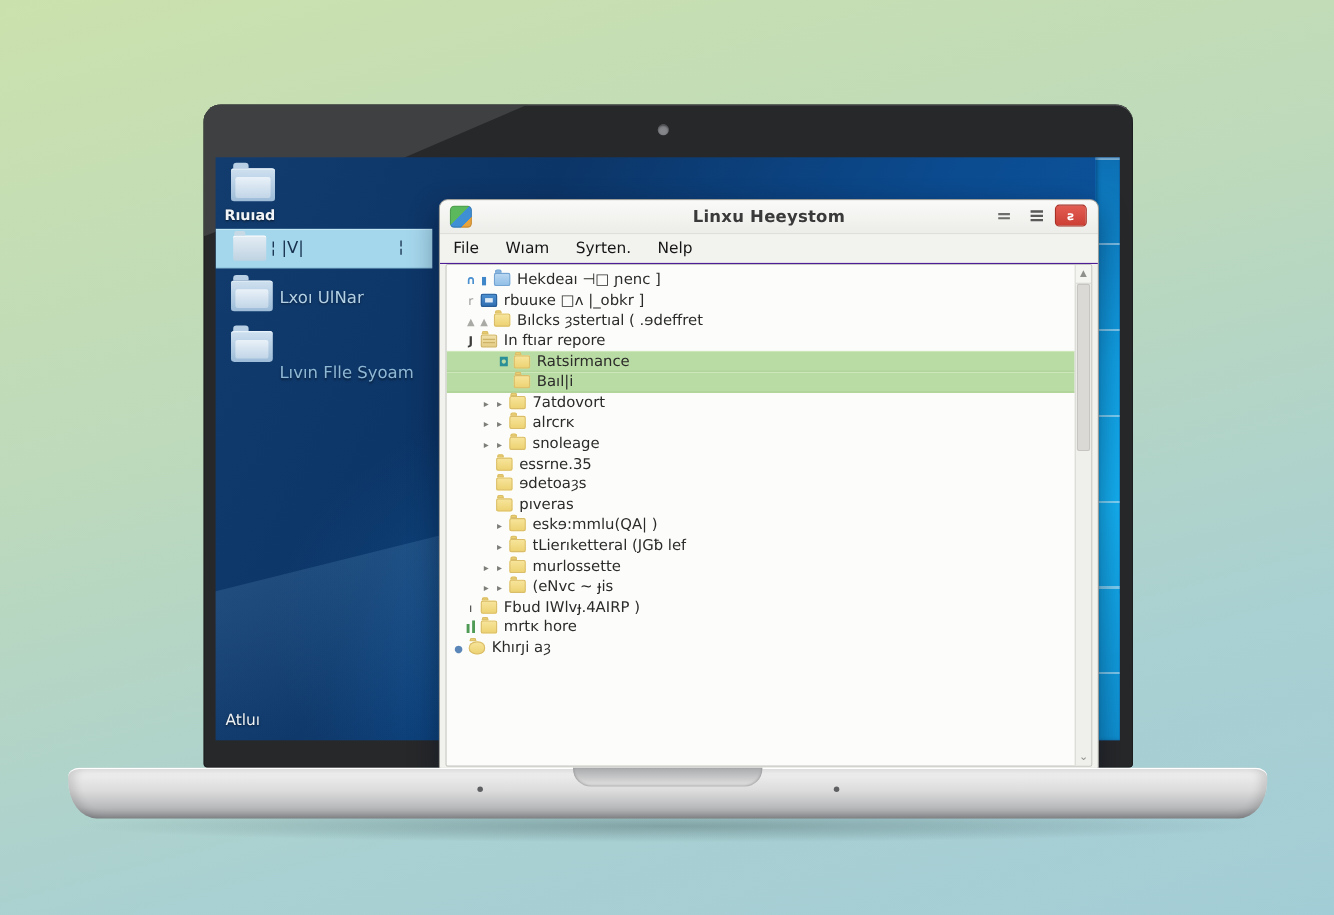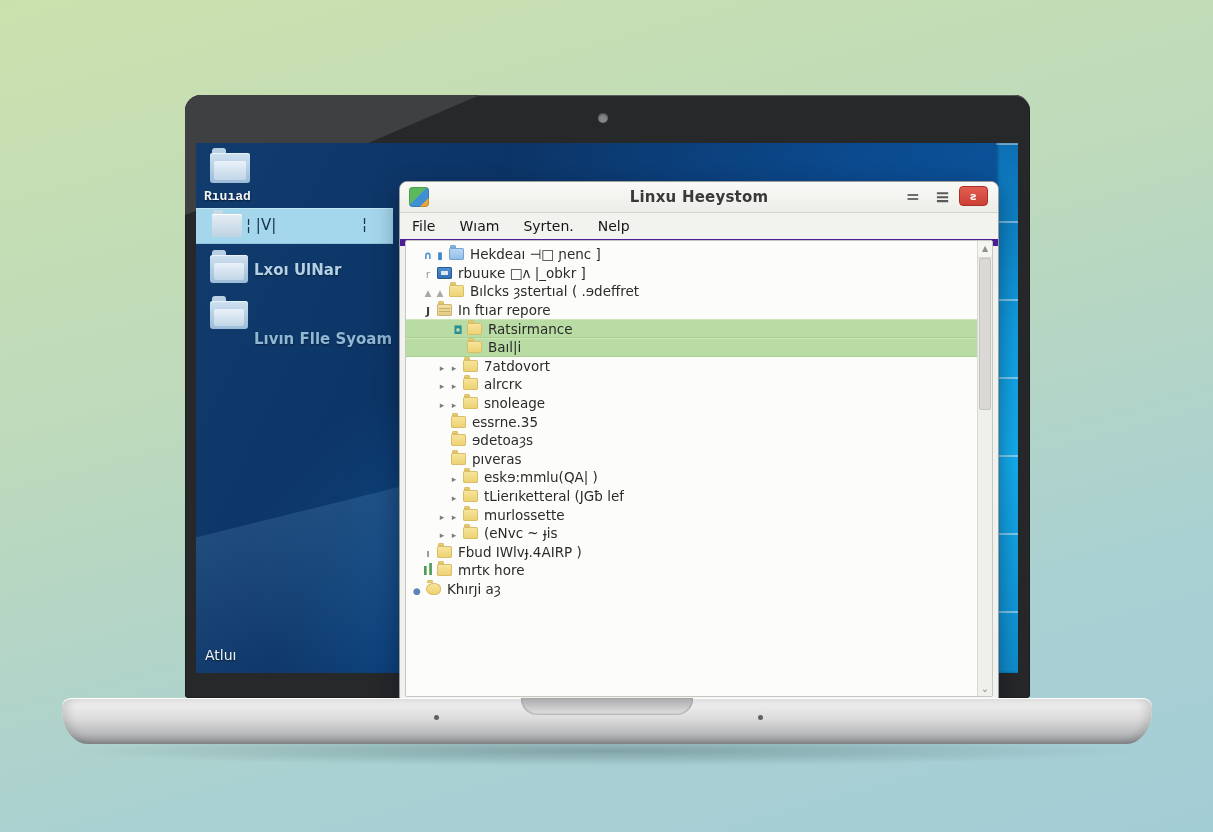--- a/index.html
+++ b/index.html
@@ -42,21 +42,21 @@
     box-shadow:inset 2px 0 3px rgba(0,40,80,.4);}
   
   .dfolder{position:absolute;width:40px;height:30px;border-radius:3px;
     background:linear-gradient(#cfe1f0,#9dbcd8);box-shadow:inset 0 1px 0 #e8f2fa;}
   .dfolder::before{content:"";position:absolute;top:-5px;left:2px;width:14px;height:5px;
     background:#b9d0e4;border-radius:3px 3px 0 0;}
   .dfolder::after{content:"";position:absolute;left:4px;top:8px;right:4px;bottom:3px;
     background:linear-gradient(#e9f1f8,#c2d6e8);border-radius:2px;}
   .dicon-label{position:absolute;color:#f2f5f7;font-size:13px;font-weight:bold;
     text-shadow:0 1px 2px rgba(0,0,0,.6);}
-  .drow-label{position:absolute;font-size:15px;font-weight:bold;color:#b3d0e4;
+  .drow-label{position:absolute;font-size:15px;font-weight:normal;color:#b3d0e4;
     text-shadow:0 1px 2px rgba(0,0,0,.45);}
   .dsel{position:absolute;left:0;top:65px;width:197px;height:36px;background:#a5d7ec;
     box-shadow:inset 0 -1px 0 #8fc6de, inset 0 1px 0 #c3e6f4;}
   .dsel .mini-folder{position:absolute;left:16px;top:6px;width:30px;height:23px;border-radius:2px;
     background:linear-gradient(#e4edf4,#bfd3e2);box-shadow:inset 0 1px 0 #fff;}
   .dsel .mini-folder::before{content:"";position:absolute;top:-4px;left:1px;width:10px;height:4px;
     background:#c8d9e6;border-radius:2px 2px 0 0;}
   .dsel-label{position:absolute;left:50px;top:8px;font-size:15px;color:#17314f;}
   .dsel-trail{position:absolute;right:26px;top:7px;font-size:15px;color:#17314f;}
   .corner-label{position:absolute;left:9px;top:504px;color:#eef2f4;font-size:14px;
@@ -72,21 +72,21 @@
     background:linear-gradient(135deg,#5cb85c 0 45%,#3f8fd4 45% 75%,#e8a33d 75%);
     box-shadow:inset 0 0 0 1px rgba(0,0,0,.15);}
   .wtitle{position:absolute;left:0;right:0;top:6px;text-align:center;
     font-size:15px;font-weight:bold;color:#3a3a3a;letter-spacing:.2px;}
   .wctl{position:absolute;top:4px;height:21px;display:flex;align-items:center;}
   .ctl-min{right:78px;color:#6d6d6b;font-size:17px;font-weight:bold;}
   .ctl-menu{right:48px;color:#5a5a58;font-size:18px;font-weight:bold;}
   .ctl-close{right:10px;width:27px;height:18px;background:linear-gradient(#e35d52,#cc3f35);
     border:1px solid #a83127;border-radius:4px;color:#fff;font-size:11px;
     display:flex;align-items:center;justify-content:center;font-weight:bold;}
-  .menubar{height:26px;background:#f2f2ef;border-bottom:7px solid #4c1d95;
+  .menubar{height:26px;background:#f2f2ef;border-bottom:1px solid #4c1d95;
     display:flex;align-items:center;gap:24px;padding-left:12px;}
   .menu-item{font-size:14px;color:#161616;}
   .content{position:absolute;left:5px;right:5px;top:58px;bottom:7px;
     background:#fcfcfa;border:1px solid #c6c6c2;border-radius:2px;overflow:hidden;}
   
   .vscroll{position:absolute;right:0;top:0;bottom:0;width:14px;background:#efefec;
     border-left:1px solid #d9d9d5;}
   .vs-up{position:absolute;top:0;left:0;right:0;height:16px;background:#f4f4f1;
     border-bottom:1px solid #d9d9d5;color:#8f8f8c;font-size:8px;text-align:center;line-height:16px;}
   .vs-thumb{position:absolute;top:17px;left:1px;right:1px;height:150px;background:#dbd9d5;
@@ -135,21 +135,21 @@
     <div class="lid-gloss"></div>
   </div>
   <div class="webcam"></div>
 
   <div class="wallpaper">
     <div class="beam b1"></div>
     <div class="beam b2"></div>
     <div class="pane-strip"></div>
 
     <div class="dfolder" style="left:14px;top:10px;"></div>
-    <div class="dicon-label" style="left:8px;top:46px;font-family:Liberation Mono, monospace;">Rıuıad</div>
+    <div class="dicon-label" style="left:8px;top:46px;">Rıuıad</div>
 
     <div class="dsel">
       <div class="mini-folder"></div>
       <div class="dsel-label">¦ |V|</div>
       <div class="dsel-trail">¦</div>
     </div>
 
     <div class="dfolder" style="left:14px;top:112px;width:38px;height:28px;"></div>
     <div class="drow-label" style="left:58px;top:118px;">Lxoı UlNar</div>
 

